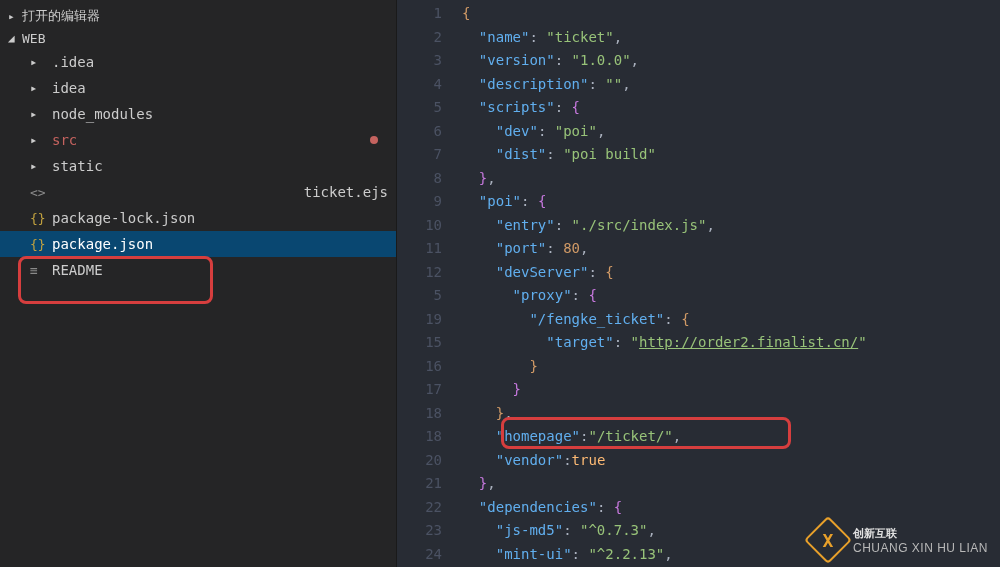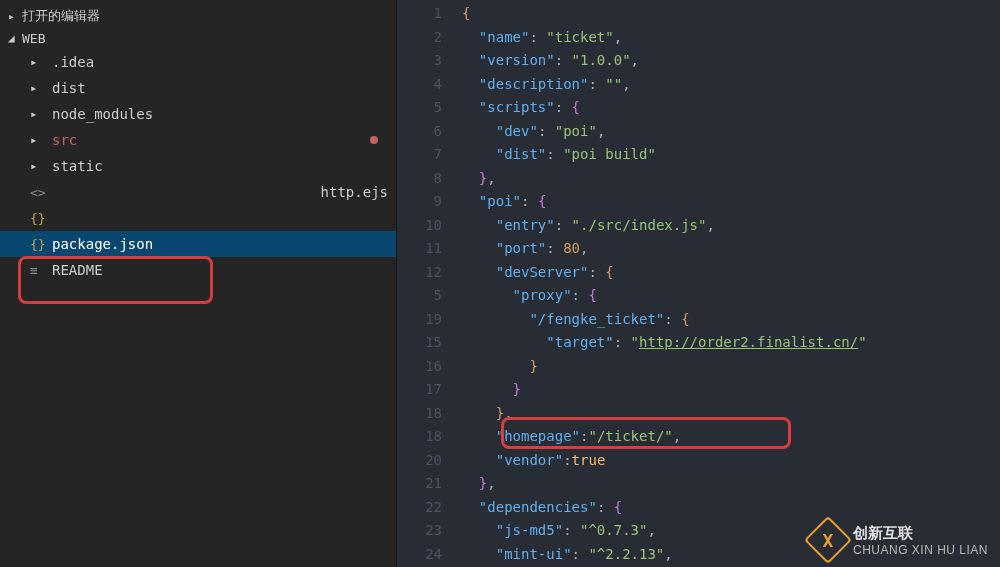--- a/index.html
+++ b/index.html
@@ -152,21 +152,21 @@
       transform: rotate(-45deg);
       color: #e8a02a;
       font-weight: bold;
       font-size: 18px;
     }
     .wm-text {
       display: flex;
       flex-direction: column;
       color: #e0e0e0;
     }
-    .wm-text-main { font-size: 15px; font-weight: 600; font-family: Liberation Sans, sans-serif; }
+    .wm-text-main { font-size: 11px; font-weight: 600; font-family: Liberation Sans, sans-serif; }
     .wm-text-sub { font-size: 12px; letter-spacing: 0.5px; color: #b8b8b8; font-family: sans-serif; }
   </style>
 </head>
 <body>
 
 <div class="container">
   <div class="sidebar">
     <div class="sidebar-header">
       <span class="chevron">▸</span>
       <span>打开的编辑器</span>
@@ -175,41 +175,42 @@
       <span class="chevron">◢</span>
       <span>WEB</span>
     </div>
     <div id="tree">
         <div class="tree-item indent">
           <span class="tree-item-icon">▸</span>
           <span>.idea</span>
         </div>
         <div class="tree-item indent">
           <span class="tree-item-icon">▸</span>
-          <span>dist</span>
+          <span>idea</span>
         </div>
         <div class="tree-item indent">
           <span class="tree-item-icon">▸</span>
           <span>node_modules</span>
         </div>
         <div class="tree-item indent src">
           <span class="tree-item-icon">▸</span>
           <span>src</span>
           <span class="modified-dot"></span>
         </div>
         <div class="tree-item indent">
           <span class="tree-item-icon">▸</span>
           <span>static</span>
         </div>
         <div class="tree-item indent">
           <span class="file-icon code">&lt;&gt;</span>
-          <span>http.ejs</span>
+          <span>ticket.ejs</span>
         </div>
         <div class="tree-item indent">
           <span class="file-icon braces">{}</span>
+          <span>package-lock.json</span>
         </div>
         <div class="tree-item indent selected">
           <span class="file-icon braces">{}</span>
           <span>package.json</span>
         </div>
         <div class="tree-item indent">
           <span class="file-icon lines">≡</span>
           <span>README</span>
         </div>
       </div>

